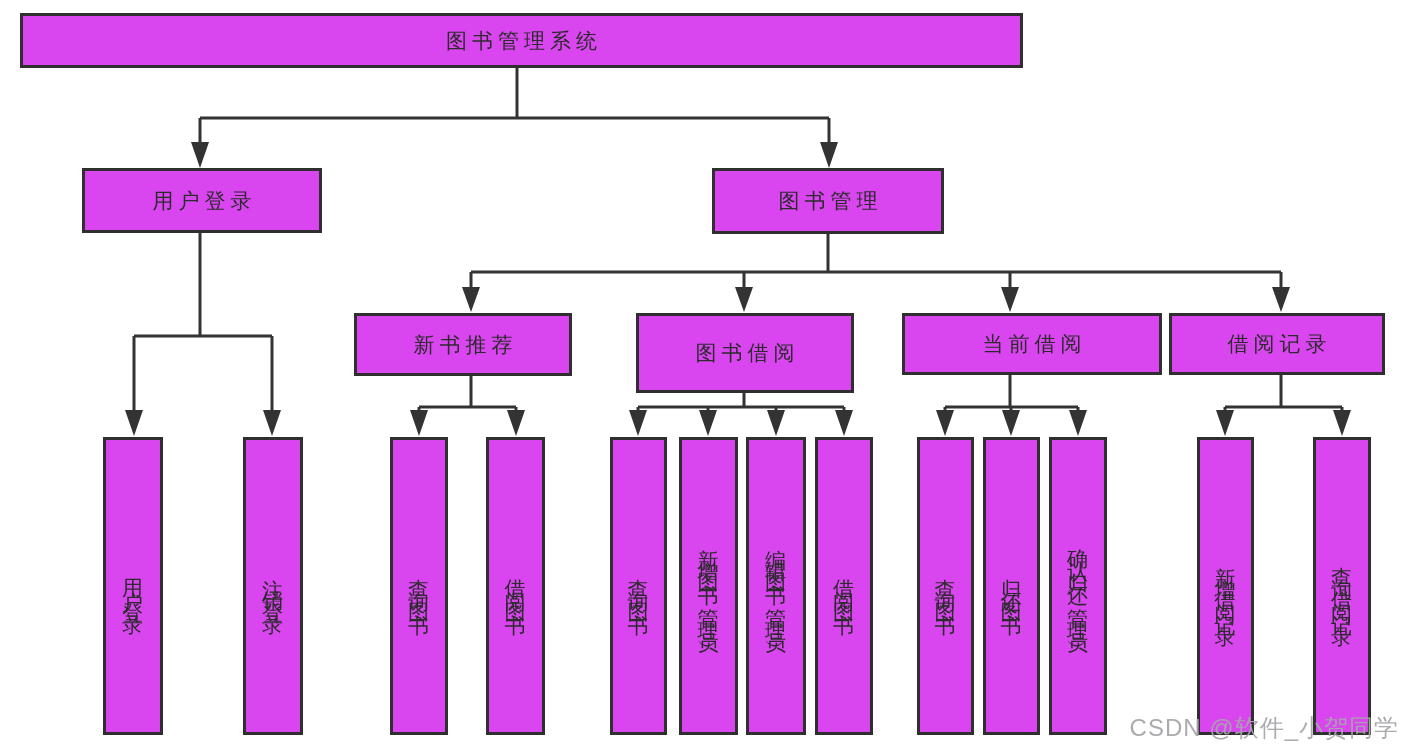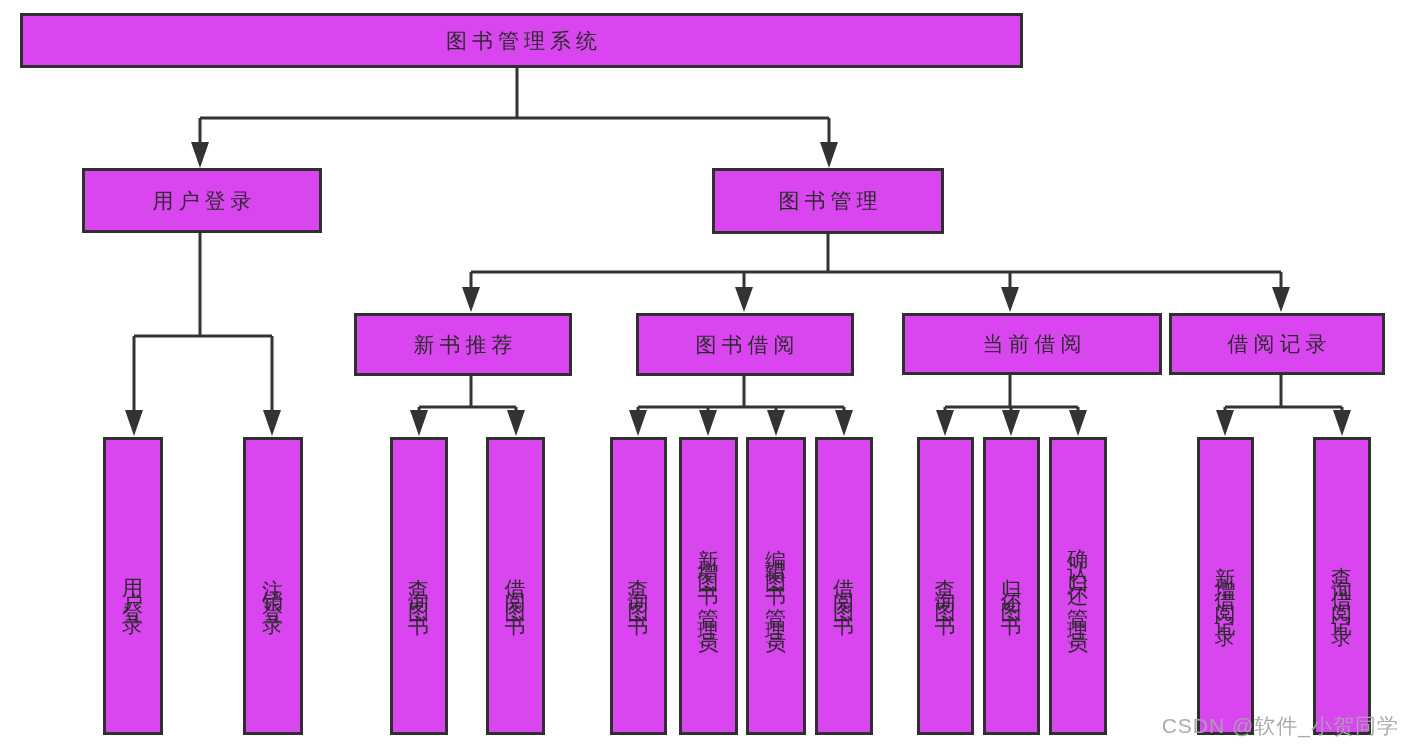--- a/index.html
+++ b/index.html
@@ -44,21 +44,21 @@
     writing-mode: vertical-rl;
     text-orientation: mixed;
     letter-spacing: 12px;
     line-height: 1;
     white-space: nowrap;
   }
   .watermark {
     position: absolute;
     right: 6px;
     top: 712px;
-    font-size: 21px;
+    font-size: 24px;
     letter-spacing: 1px;
     color: rgba(165, 166, 170, 0.95);
     z-index: 3;
     white-space: nowrap;
   }
 </style>
 </head>
 <body>
 
 <div class="canvas">
@@ -124,21 +124,21 @@
     <path d="M1342,407 V414"></path>
     <polygon fill="#333333" stroke="none" points="1342,436 1333,410 1351,410"></polygon>
   </svg>
 
   <div class="node h" style="left:20px; top:13px; width:1003px; height:55px;">图书管理系统</div>
 
   <div class="node h" style="left:82px; top:168px; width:240px; height:65px;">用户登录</div>
   <div class="node h" style="left:712px; top:168px; width:232px; height:66px;">图书管理</div>
 
   <div class="node h" style="left:354px; top:313px; width:218px; height:63px;">新书推荐</div>
-  <div class="node h" style="left:636px; top:313px; width:218px; height:63px;text-align:right;">图书借阅</div>
+  <div class="node h" style="left:636px; top:313px; width:218px; height:80px;text-align:right;">图书借阅</div>
   <div class="node h" style="left:902px; top:313px; width:260px; height:62px;">当前借阅</div>
   <div class="node h" style="left:1169px; top:313px; width:216px; height:62px;">借阅记录</div>
 
   <div class="node v" style="left:103px; top:437px; width:60px; height:298px;">用户登录</div>
   <div class="node v" style="left:243px; top:437px; width:60px; height:298px;">注销登录</div>
 
   <div class="node v" style="left:390px; top:437px; width:58px; height:298px;">查询图书</div>
   <div class="node v" style="left:486px; top:437px; width:59px; height:298px;">借阅图书</div>
 
   <div class="node v" style="left:610px; top:437px; width:57px; height:298px;">查询图书</div>

